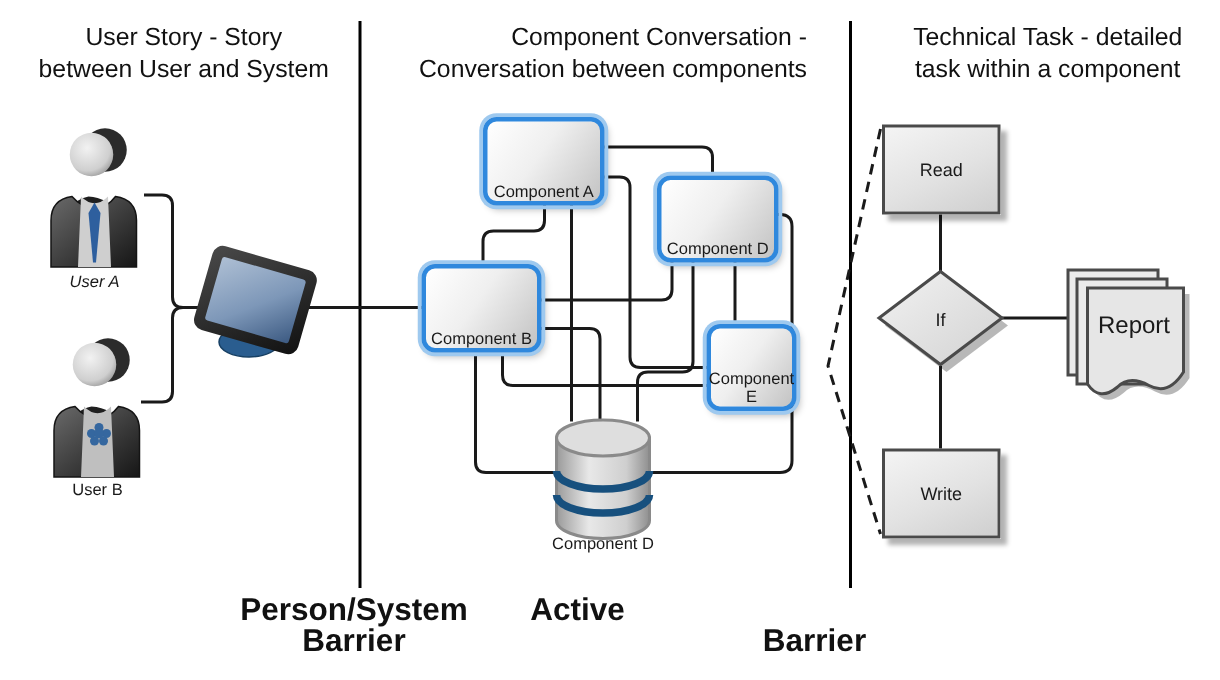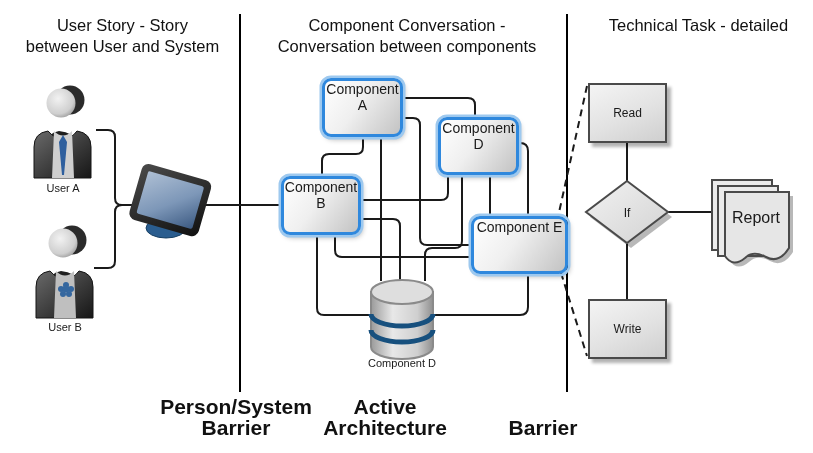--- a/index.html
+++ b/index.html
@@ -4,22 +4,22 @@
 <style>
   html,body{margin:0;padding:0;background:#ffffff;}
   #canvas{
     position:relative;width:813px;height:453px;background:#ffffff;overflow:hidden;
     font-family:"Liberation Sans", sans-serif;color:#111;
   }
   #art{position:absolute;left:0;top:0;}
   .hdr{position:absolute;text-align:center;font-size:16.5px;line-height:21px;color:#111;}
   .foot{position:absolute;text-align:center;font-size:21px;line-height:21px;color:#111;font-weight:bold;}
   .comp{
-    position:absolute;display:flex;align-items:flex-start;justify-content:center;
-    font-size:14px;color:#1a1a1a;text-align:center;
+    position:absolute;display:flex;align-items:flex-end;justify-content:center;
+    font-size:11px;color:#1a1a1a;text-align:center;
     background:linear-gradient(125deg,#ffffff 0%,#efefef 45%,#c3c3c3 100%);
     border:3px solid #2f88dd;border-radius:9px;
     box-shadow:0 0 0 2.5px #9ec9ef, 2px 3px 5px rgba(0,0,0,0.25);
     box-sizing:border-box;
   }
   .task{
     position:absolute;display:flex;align-items:center;justify-content:center;
     font-size:12px;color:#1a1a1a;text-align:center;
     background:linear-gradient(155deg,#f4f4f4 0%,#e2e2e2 55%,#cfcfcf 100%);
     border:2px solid #4a4a4a;
@@ -150,60 +150,60 @@
       <rect x="712" y="180" width="60" height="70" fill="#ebebeb" stroke="#4a4a4a" stroke-width="2"></rect>
       <rect x="718" y="186" width="60" height="70" fill="#ebebeb" stroke="#4a4a4a" stroke-width="2"></rect>
       <path d="M725,192 H789 V248 q-10,16 -23,9 q-13,-7 -21,1 q-12,10 -20,-2 Z" fill="#e6e6e6" stroke="#4a4a4a" stroke-width="2"></path>
     </g>
   </svg>
 
   <div class="hdr" style="left:5px;top:15px;width:235px;">
     <span>User Story - Story</span><br>
     <span>between User and System</span>
   </div>
-  <div class="hdr" style="left:262px;top:15px;width:290px;">
+  <div class="hdr" style="left:248px;top:15px;width:290px;text-align:right;">
     <span>Component Conversation -</span><br>
     <span>Conversation between components</span>
   </div>
   <div class="hdr" style="left:586px;top:15px;width:225px;">
     <span>Technical Task - detailed</span><br>
+    <span>task within a component</span>
   </div>
 
   <div class="comp" style="left:322px;top:78px;width:81px;height:59px;">
     <span>Component A</span>
   </div>
   <div class="comp" style="left:281px;top:176px;width:80px;height:59px;">
     <span>Component B</span>
   </div>
   <div class="comp" style="left:438px;top:117px;width:81px;height:58px;">
     <span>Component D</span>
   </div>
-  <div class="comp" style="left:471px;top:216px;width:97px;height:58px;">
+  <div class="comp" style="left:471px;top:216px;width:60px;height:58px;">
     <span>Component E</span>
   </div>
 
   <div class="task" style="left:588px;top:83px;width:79px;height:60px;">
     <span>Read</span>
   </div>
   <div class="task" style="left:588px;top:299px;width:79px;height:60px;">
     <span>Write</span>
   </div>
 
-  <div class="lbl" style="left:23px;top:182px;width:80px;">User A</div>
+  <div class="lbl" style="left:23px;top:182px;width:80px;font-style:italic;">User A</div>
   <div class="lbl" style="left:25px;top:321px;width:80px;">User B</div>
   <div class="lbl" style="left:362px;top:357px;width:80px;">Component D</div>
   <div class="lbl" style="left:607px;top:206px;width:40px;font-size:12px;">If</div>
   <div class="lbl" style="left:724px;top:209px;width:64px;font-size:16px;">Report</div>
 
   <div class="foot" style="left:146px;top:396px;width:180px;">
     <span>Person/System</span><br>
     <span>Barrier</span>
   </div>
   <div class="foot" style="left:295px;top:396px;width:180px;">
     <span>Active</span><br>
-    <span>Architecture</span>
   </div>
   <div class="foot" style="left:448px;top:396px;width:190px;">
     <br>
     <span>Barrier</span>
   </div>
 
 </div>
 
 </body></html>

